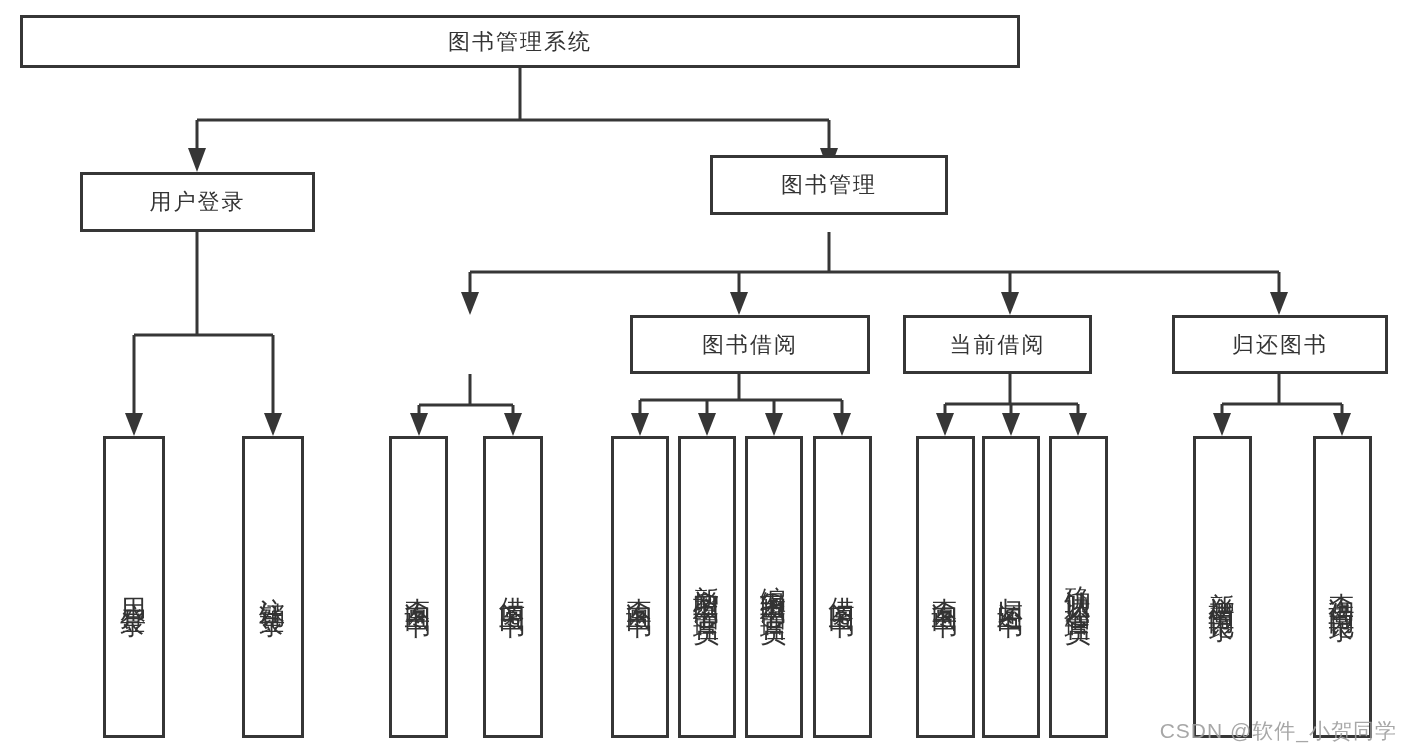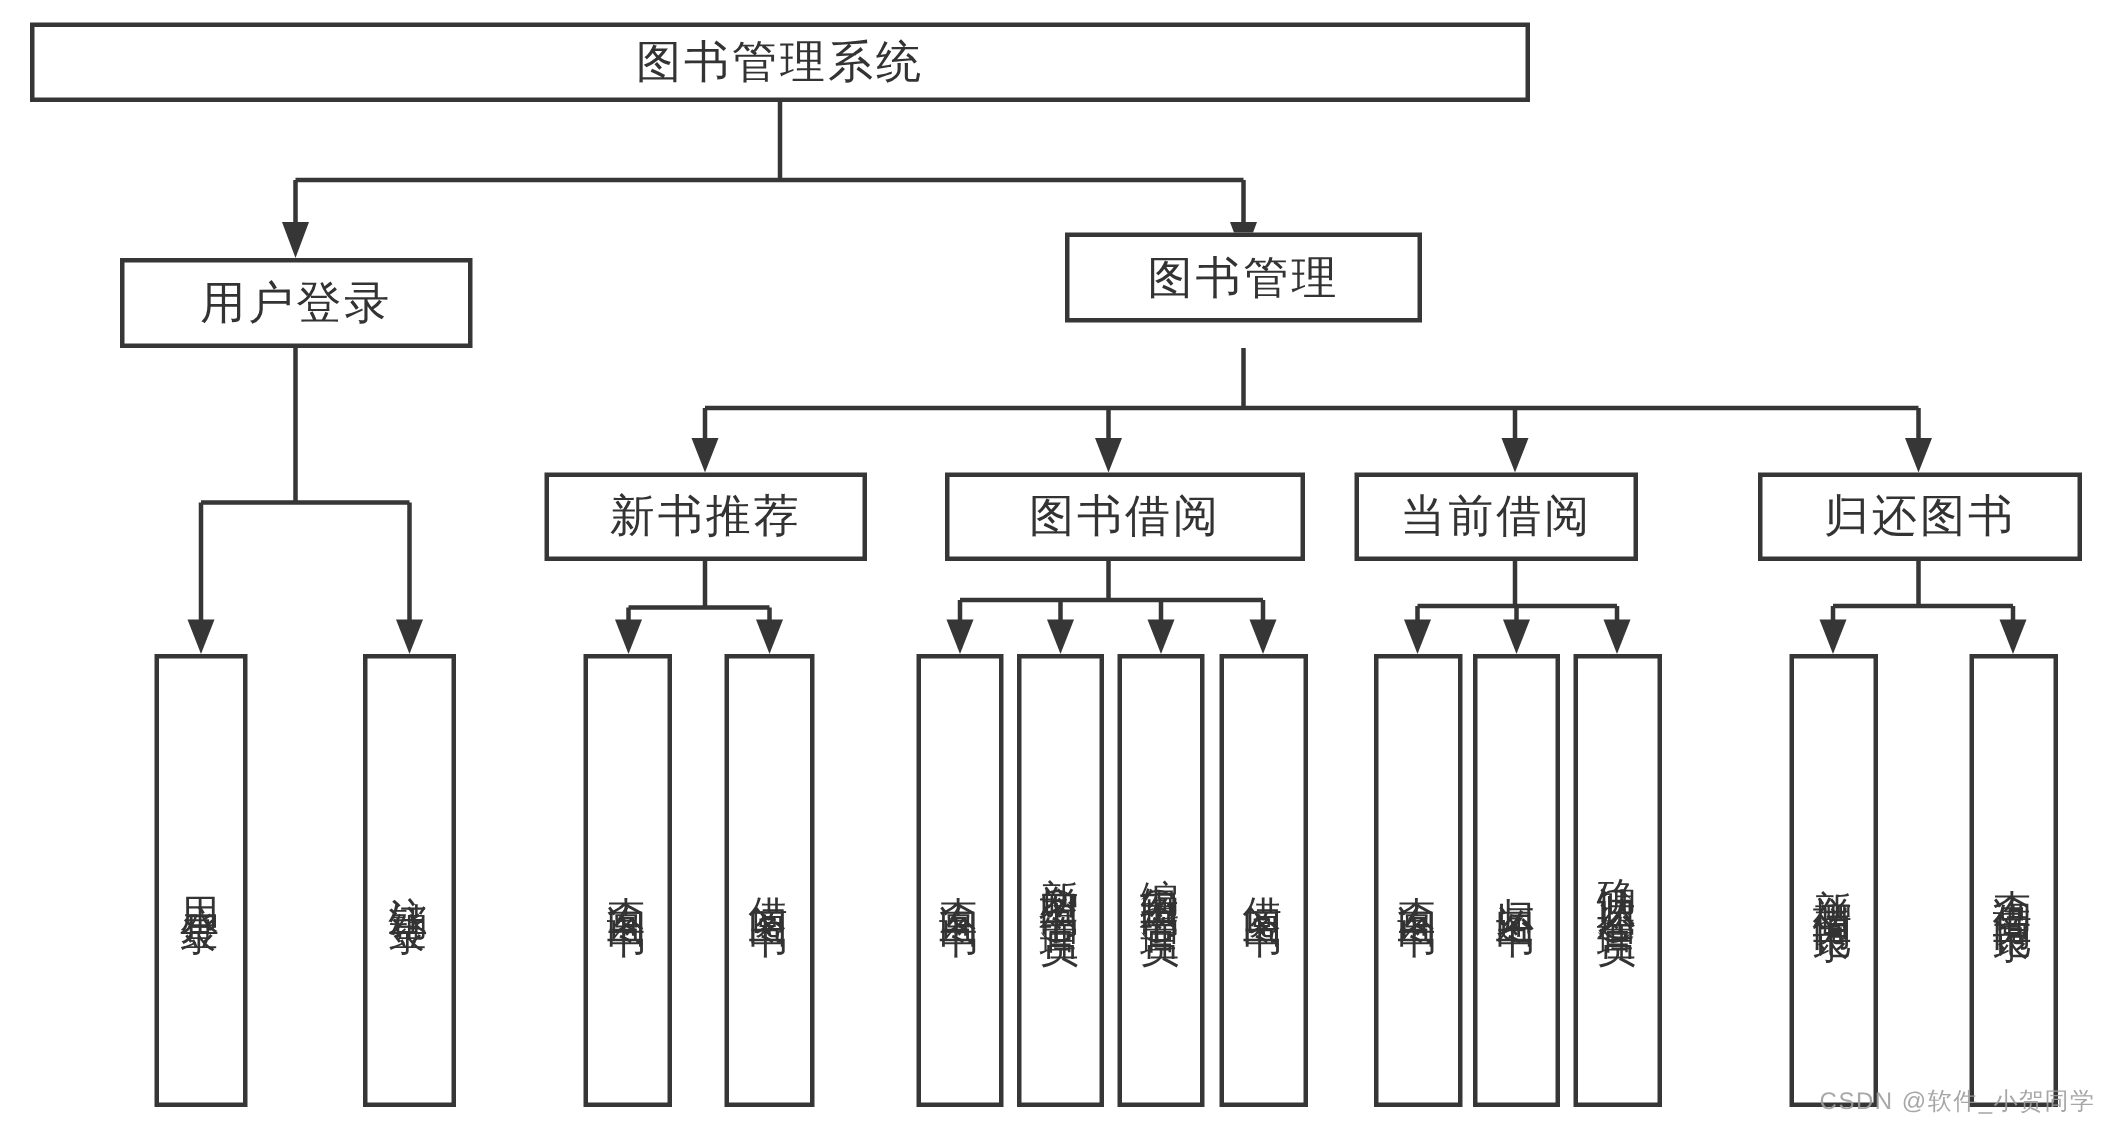--- a/index.html
+++ b/index.html
@@ -25,36 +25,36 @@
   .node {
     position: absolute;
     box-sizing: border-box;
     background: #ffffff;
     border: 3px solid #363636;
     color: #333333;
     display: flex;
     align-items: center;
     justify-content: center;
     z-index: 1;
-    font-size: 30px;
+    font-size: 22px;
     letter-spacing: 2px;
     white-space: nowrap;
   }
   .node.v {
     writing-mode: vertical-rl;
     text-orientation: mixed;
     font-size: 26px;
     letter-spacing: 5px;
     white-space: normal;
   }
   .watermark {
     position: absolute;
     right: 8px;
     bottom: 2px;
-    font-size: 16px;
+    font-size: 21px;
     color: #9e9e9e;
     letter-spacing: 1px;
     z-index: 2;
     opacity: 0.9;
   }
 </style>
 </head>
 <body>
 
 <div class="canvas">
@@ -92,21 +92,20 @@
     <path fill="#363636" d="M1069,413 H1087 L1078,436 Z"></path>
     <path fill="#363636" d="M1213,413 H1231 L1222,436 Z"></path>
     <path fill="#363636" d="M1333,413 H1351 L1342,436 Z"></path>
   </svg>
 
   <div class="node" style="left:20px; top:15px; width:1000px; height:53px">图书管理系统</div>
 
   <div class="node" style="left:80px; top:172px; width:235px; height:60px">用户登录</div>
   <div class="node" style="left:710px; top:155px; width:238px; height:60px">图书管理</div>
 
-  <div class="node" style="left:363px; top:315px; width:215px; height:59px">新书推荐</div>
   <div class="node" style="left:630px; top:315px; width:240px; height:59px">图书借阅</div>
   <div class="node" style="left:903px; top:315px; width:189px; height:59px">当前借阅</div>
   <div class="node" style="left:1172px; top:315px; width:216px; height:59px">归还图书</div>
 
   <div class="node v" style="left:103px; top:436px; width:62px; height:302px">用户登录</div>
   <div class="node v" style="left:242px; top:436px; width:62px; height:302px">注销登录</div>
 
   <div class="node v" style="left:389px; top:436px; width:59px; height:302px">查询图书</div>
   <div class="node v" style="left:483px; top:436px; width:60px; height:302px">借阅图书</div>
 

